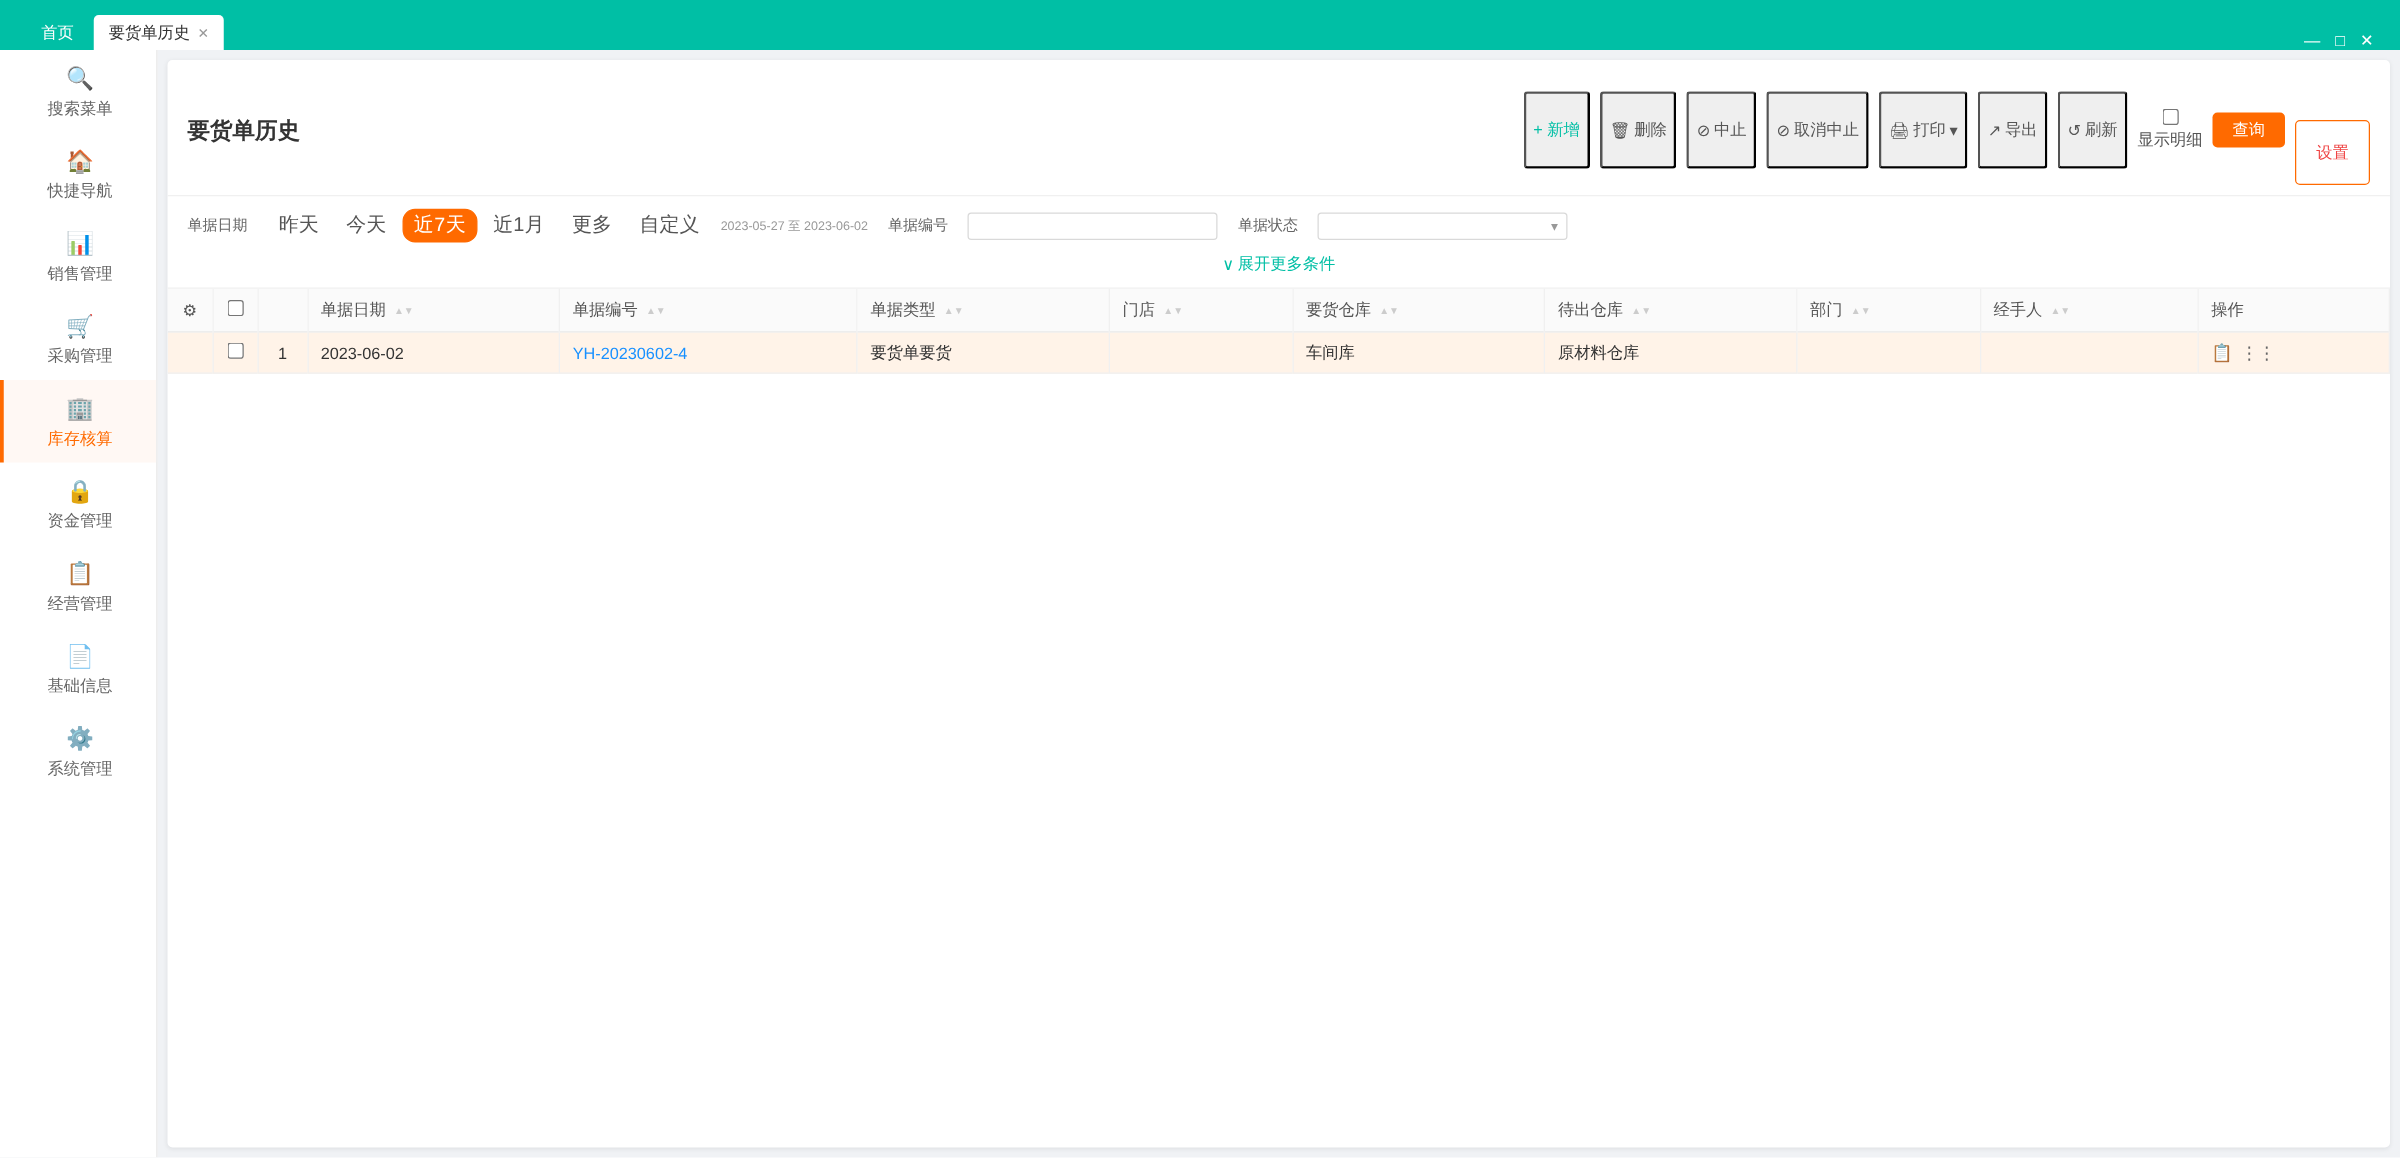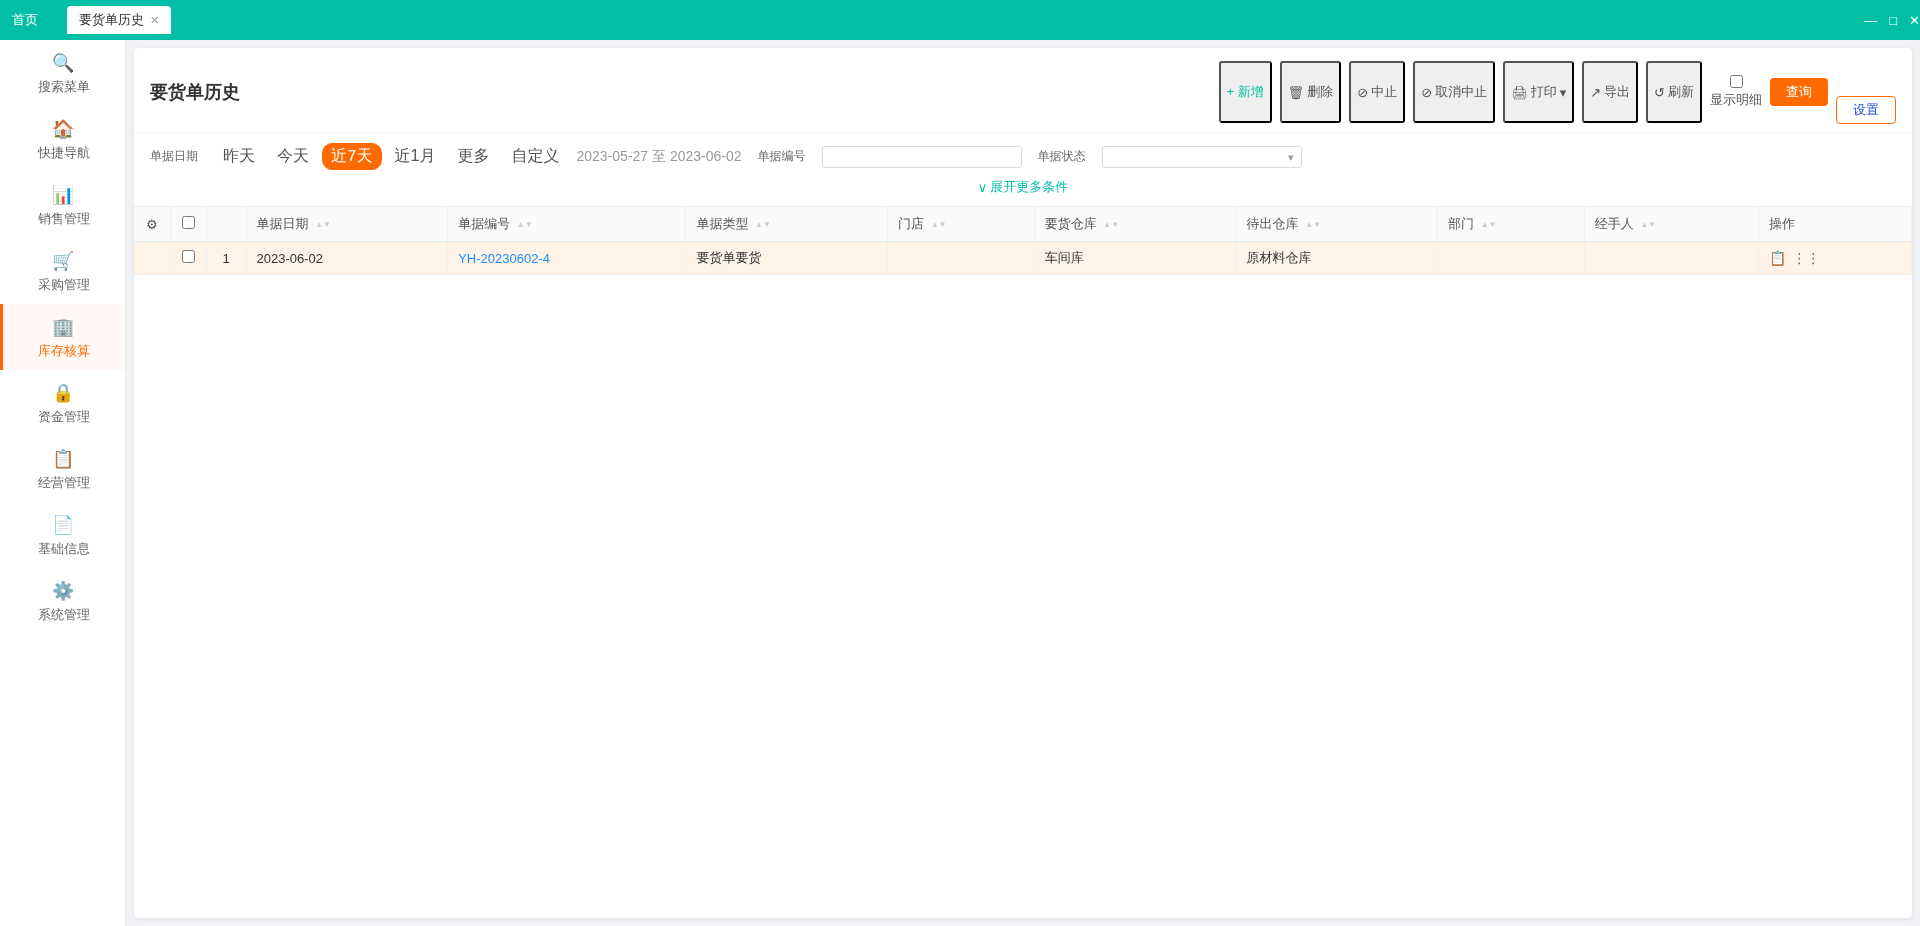--- a/index.html
+++ b/index.html
@@ -3,23 +3,23 @@
   <meta charset="utf-8">
   <style>
     * { box-sizing: border-box; margin: 0; padding: 0; font-family: 'Microsoft YaHei', Arial, sans-serif; font-size: 13px; }
     body { display: flex; flex-direction: column; height: 926px; overflow: hidden; background: #f0f2f5; }
 
     
     .top-bar {
       height: 40px;
       background: #00bfa5;
       display: flex;
-      align-items: center;
-      padding: 0 0;
-      gap: 17px;
+      align-items: flex-end;
+      padding: 0 21px;
+      gap: 4px;
       flex-shrink: 0;
     }
     .top-bar-tab {
       height: 28px;
       padding: 0 12px;
       border-radius: 4px 4px 0 0;
       display: flex;
       align-items: center;
       cursor: pointer;
       font-size: 13px;
@@ -132,24 +132,24 @@
       background: #ff6a00;
       color: #fff;
       border: none;
       border-radius: 4px;
       padding: 5px 16px;
       cursor: pointer;
       font-size: 13px;
     }
     .toolbar-btn-secondary {
       background: #fff;
-      color: #1d4ed8;
+      color: #ef4444;
       border: 1px solid #ff6a00;
       border-radius: 4px;
-      padding: 4px 16px;
+      padding: 16px 16px;
       cursor: pointer;
       font-size: 13px;
       margin-top: 36px;
     }
     .show-detail-btn {
       display: flex;
       align-items: center;
       gap: 3px;
       cursor: pointer;
       font-size: 12px;
@@ -189,21 +189,21 @@
       border: 1px solid transparent;
     }
     .date-btn.active {
       background: #ff6a00;
       color: #fff;
       border-color: #ff6a00;
       font-family: Liberation Mono, monospace;
     }
     .date-range {
       color: #999;
-      font-size: 14px;
+      font-size: 10px;
       margin-left: 4px;
     }
     .filter-input {
       border: 1px solid #d9d9d9;
       border-radius: 3px;
       padding: 3px 8px;
       font-size: 12px;
       width: 200px;
       outline: none;
     }

